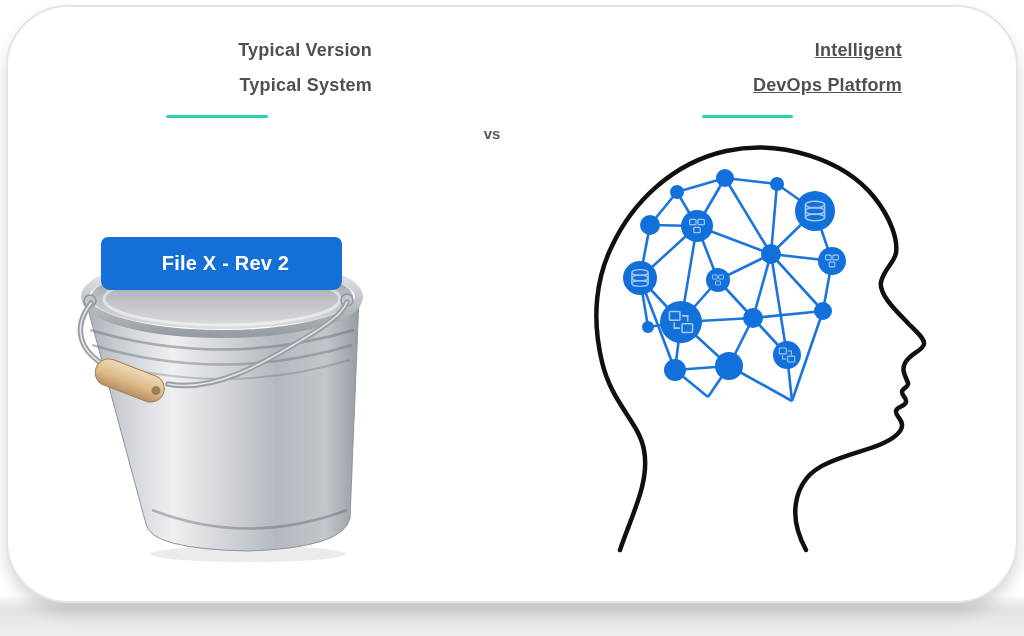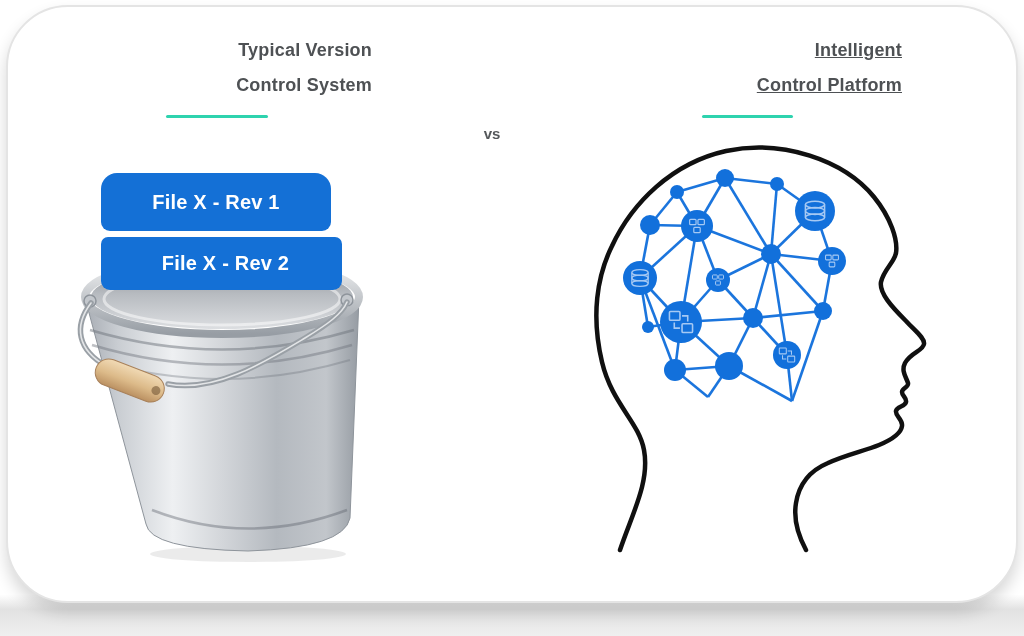--- a/index.html
+++ b/index.html
@@ -28,21 +28,21 @@
   #head-svg{left:558px;top:128px;width:434px;height:446px;}
 </style>
 </head>
 <body>
 
 <div class="page">
   <div class="card"></div>
 
   <div class="title title-left" style="color: rgb(78, 81, 84);">
     <div>Typical Version</div>
-    <div>Control System</div>
+    <div>Typical System</div>
   </div>
   <div class="underline underline-left" style="background: rgb(46, 211, 174);"></div>
 
   <svg id="bucket-svg" viewBox="58 246 314 324">
     <defs>
       <linearGradient id="bodyGrad" x1="0" y1="0" x2="1" y2="0">
         <stop offset="0" stop-color="#a8adb4"></stop>
           <stop offset="0.12" stop-color="#c9cdd2"></stop>
         <stop offset="0.32" stop-color="#eef0f2"></stop>
           <stop offset="0.5" stop-color="#d3d6da"></stop>
@@ -81,32 +81,29 @@
       <path d="M 168 384 C 215 393 265 362 305 338 C 328 324 342 314 347 302" fill="none" stroke="#e3e5e7" stroke-width="1.6" stroke-linecap="round"></path>
       <path d="M 91 303 C 73 327 78 350 106 366" fill="none" stroke="#9aa0a6" stroke-width="5.5" stroke-linecap="round"></path>
       <path d="M 91 303 C 73 327 78 350 106 366" fill="none" stroke="#e3e5e7" stroke-width="1.6" stroke-linecap="round"></path>
       <g transform="translate(101,355) rotate(21)">
         <rect x="0" y="0" width="72" height="27" rx="13.5" fill="url(#woodGrad)" stroke="#a8815a" stroke-width="1"></rect>
         <circle cx="64" cy="13.5" r="4.5" fill="#7d5f3e" opacity="0.65"></circle>
       </g>
     </g>
   </svg>
 
-  <div class="rev-label rev-1" style="background: rgb(20, 112, 214); color: rgb(255, 255, 255);">
-    <span>File X - Rev 1</span>
-  </div>
   <div class="rev-label rev-2" style="background: rgb(20, 112, 214); color: rgb(255, 255, 255); padding-left: 8px;">
     <span>File X - Rev 2</span>
   </div>
 
   <div class="vs" style="color: rgb(85, 88, 91);">vs</div>
 
   <div class="title title-right" style="color: rgb(78, 81, 84); text-decoration: underline;">
     <div>Intelligent</div>
-    <div>Control Platform</div>
+    <div>DevOps Platform</div>
   </div>
   <div class="underline underline-right" style="background: rgb(46, 211, 174);"></div>
 
   <svg id="head-svg" viewBox="558 128 434 446">
     <path id="head-outline" d="M 620 550
          C 632 514 650 482 644 450
          C 639 422 612 404 602 362
          C 591 316 597 276 612 246
          C 632 203 672 163 726 151
          C 782 139 844 160 874 197

